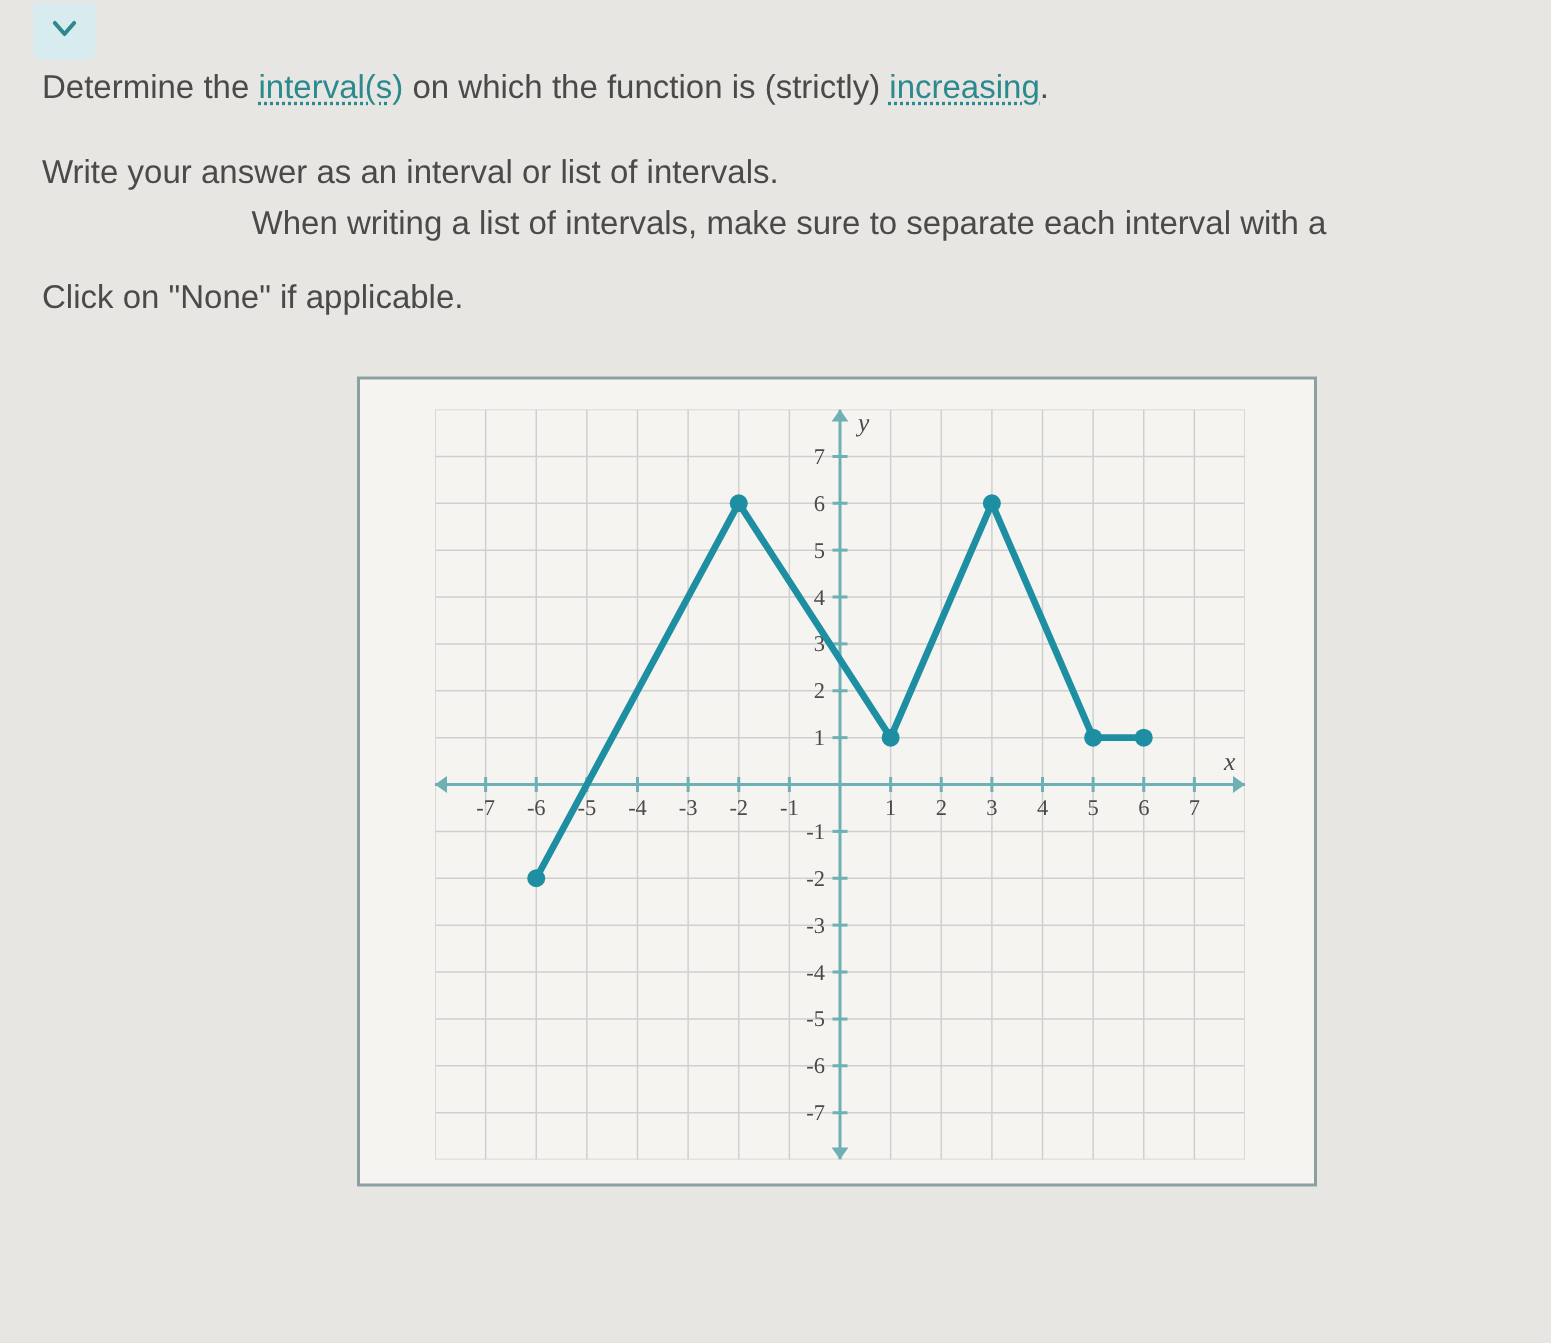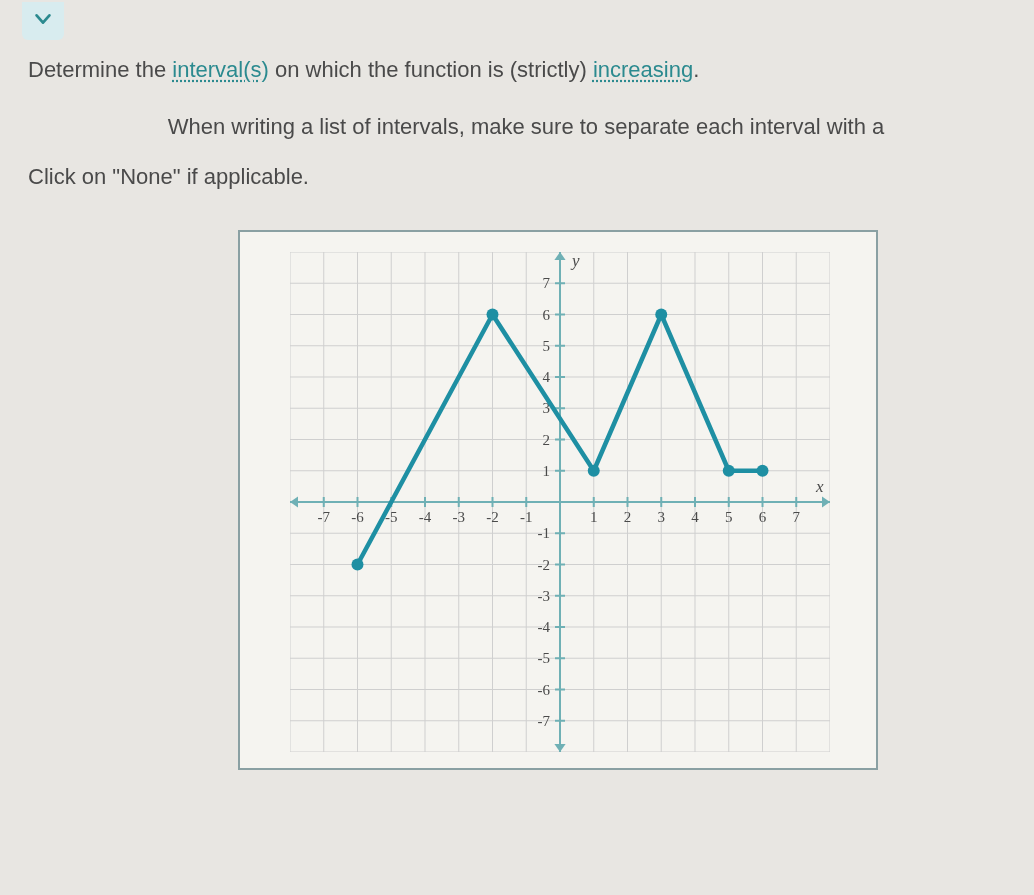--- a/index.html
+++ b/index.html
@@ -22,21 +22,20 @@
     display: flex;
     align-items: center;
     justify-content: center;
     cursor: pointer;
   }
   .dropdown-toggle svg { width: 22px; height: 22px; }
   .content {
     padding-top: 42px;
     padding-left: 28px;
     padding-right: 10px;
-    margin-top: 12px;
   }
   .question-line {
     font-size: 22px;
     line-height: 1.45;
     color: #4a4a4a;
     margin-bottom: 26px;
   }
   .term-link {
     color: #2b8a8f;
     text-decoration: underline dotted;
@@ -104,20 +103,21 @@
       </svg>
   </span>
 </div>
 
 <div class="content">
 
   <p class="question-line">
     <span>Determine the </span><span class="term-link">interval(s)</span><span> on which the function is (strictly) </span><span class="term-link">increasing</span><span>.</span>
   </p>
 
+  <p class="instr">Write your answer as an interval or list of intervals.</p>
   <p class="instr instr2">When writing a list of intervals, make sure to separate each interval with a</p>
 
   <p class="none-line">Click on "None" if applicable.</p>
 
   <div class="graph-wrap">
     <div class="graph-frame">
       <div class="grid-area">
         <svg class="grid-svg" viewBox="0 0 540 500">
           <g class="grid" id="grid-lines">
               <line x1="0" x2="0" y1="0" y2="500" class="major"></line>

